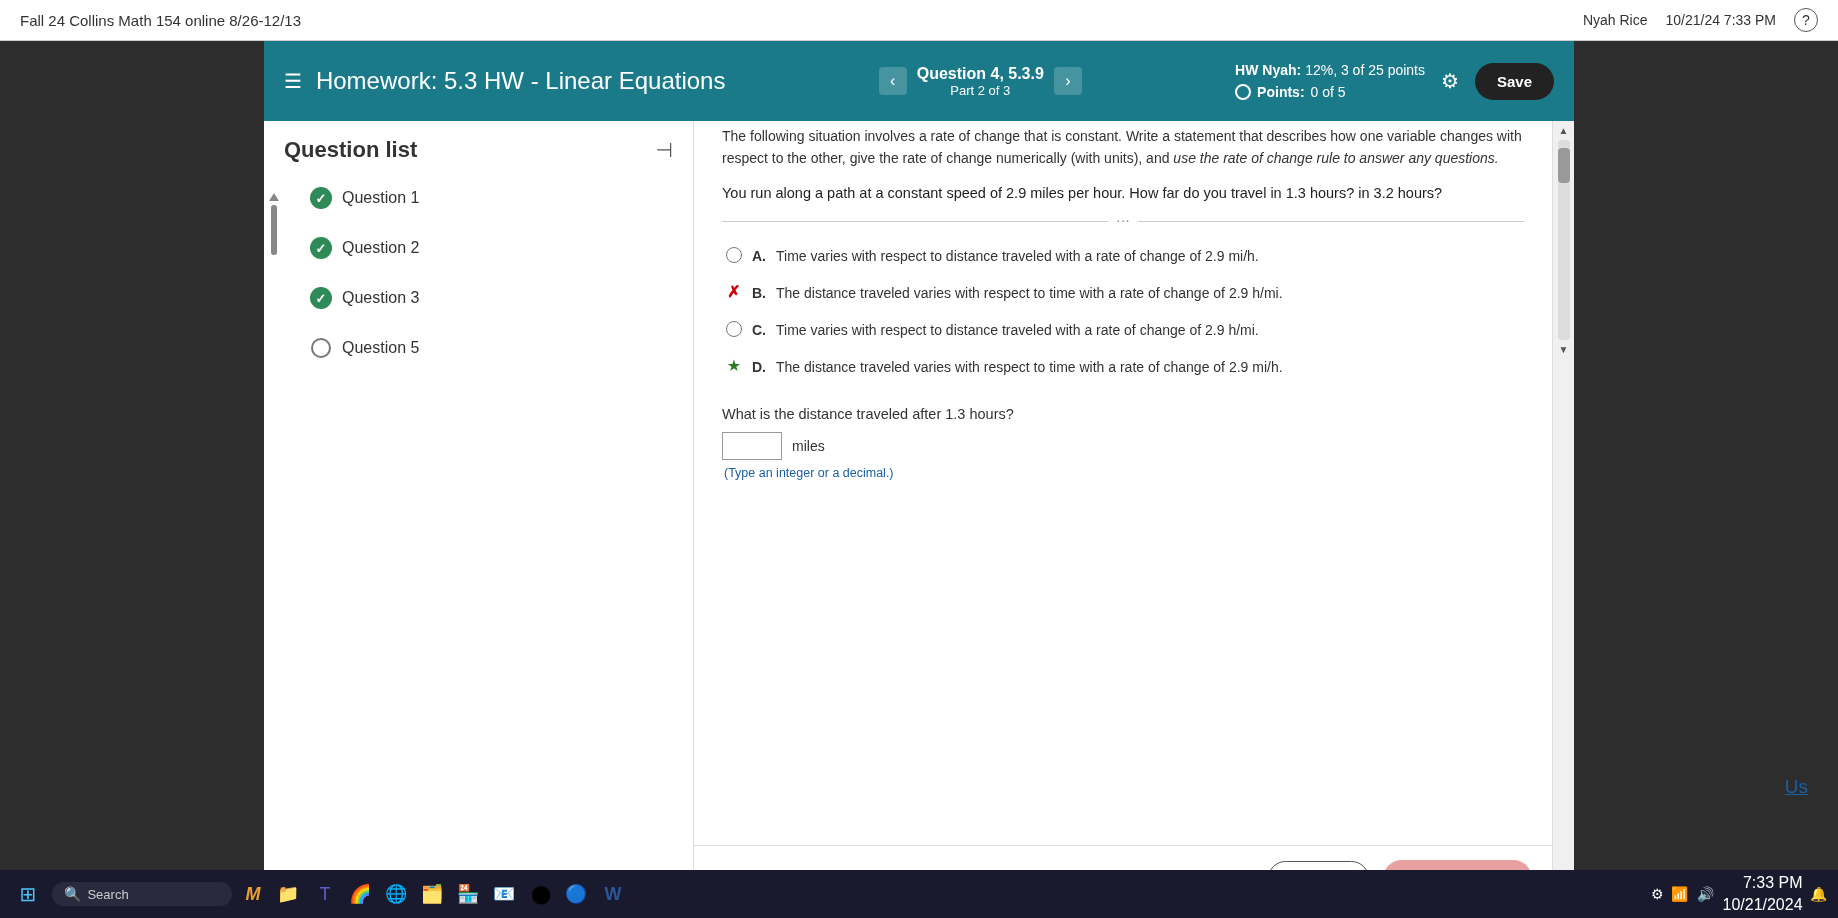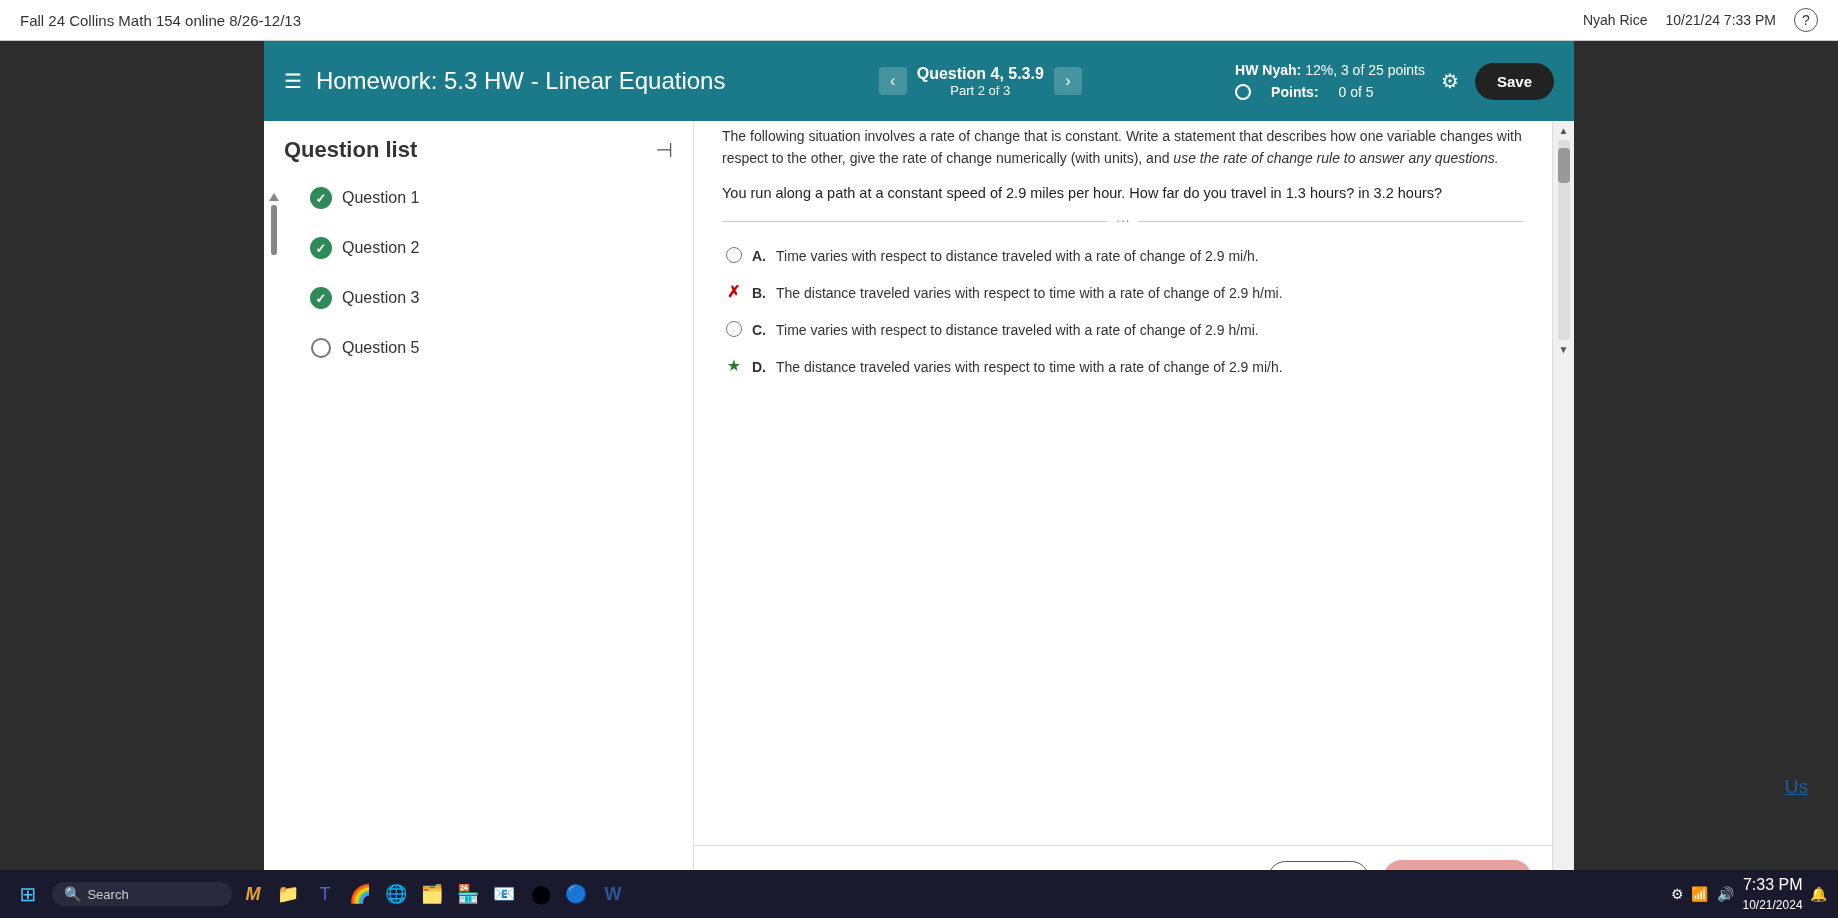--- a/index.html
+++ b/index.html
@@ -104,21 +104,21 @@
     .score-info {
       font-size: 14px;
       line-height: 1.6;
     }
     .score-info .score-bold {
       font-weight: bold;
     }
     .score-info .points-row {
       display: flex;
       align-items: center;
-      gap: 20px;
+      gap: 6px;
     }
     .circle-icon {
       width: 16px;
       height: 16px;
       border: 2px solid white;
       border-radius: 50%;
       display: inline-block;
     }
     .save-btn {
       background: #222;
@@ -578,20 +578,28 @@
           <div class="answer-option">
             <div class="option-indicator">
               <div class="star-mark">★</div>
             </div>
             <span class="option-label">D.</span>
             <span>The distance traveled varies with respect to time with a rate of change of 2.9 mi/h.</span>
           </div>
 
         </div>
 
+        <div class="distance-question">
+          <p class="distance-label">What is the distance traveled after 1.3 hours?</p>
+          <div class="input-row">
+            <input class="text-input" type="text" value="" style="">
+            <span class="input-unit">miles</span>
+          </div>
+          <div class="input-hint">(Type an integer or a decimal.)</div>
+        </div>
 
       </div>
 
       <div class="bottom-toolbar">
         <div class="toolbar-left">
           <button class="toolbar-link">Help me solve this</button>
           <button class="toolbar-link">View an example</button>
           <button class="toolbar-link">Textbook</button>
         </div>
         <div class="toolbar-right">
@@ -656,17 +664,17 @@
   <div class="taskbar-icon">
     <span style="font-size:18px;color:#2b579a;font-weight:bold;">W</span>
   </div>
 
   <div class="taskbar-right">
     <span style="font-size:14px;">⚙</span>
     <span style="font-size:14px;">📶</span>
     <span style="font-size:14px;">🔊</span>
     <div class="clock">
       <div style="color:white;font-size:16px;">7:33 PM</div>
-      <div style="color:white;font-size:12px;">10/21/2024</div>
+      <div style="color:white;font-size:16px;">10/21/2024</div>
     </div>
     <span style="font-size:14px;">🔔</span>
   </div>
 </div>
 
 </body></html>

